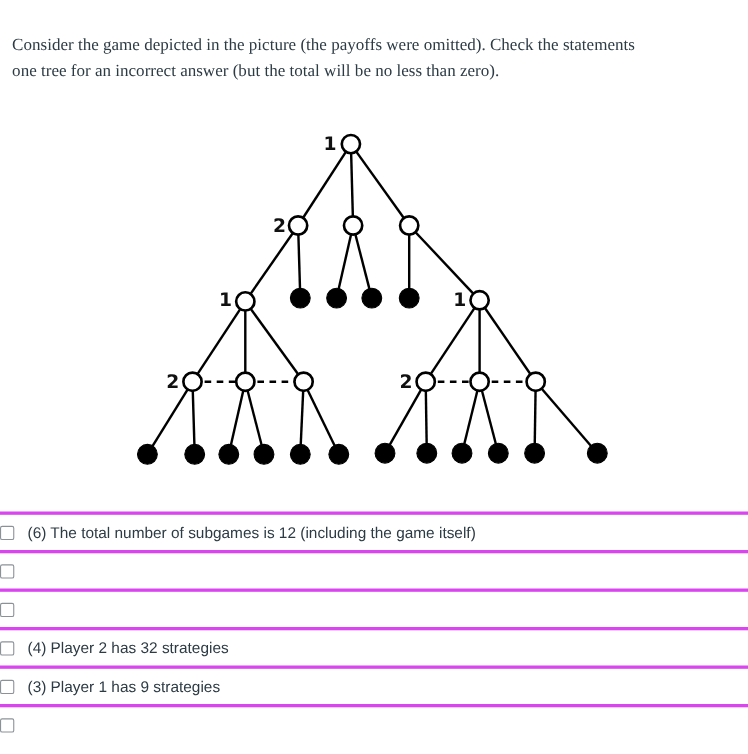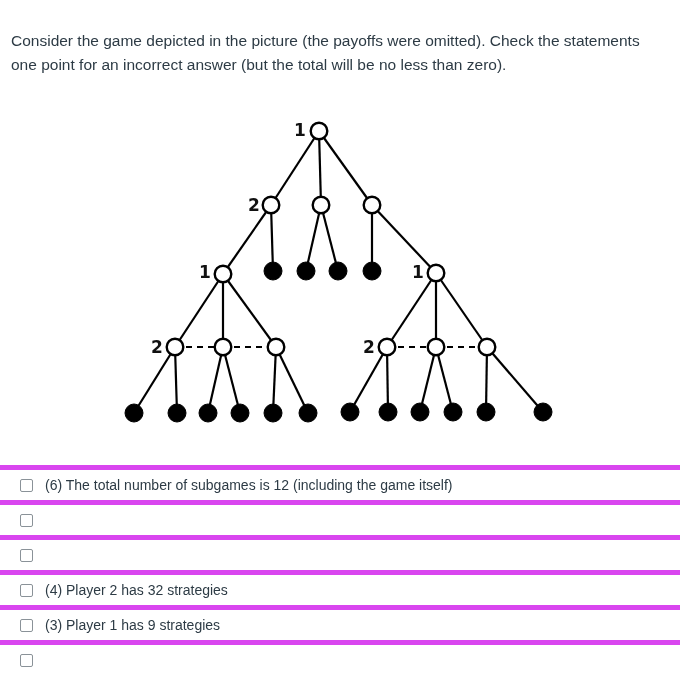--- a/index.html
+++ b/index.html
@@ -4,49 +4,49 @@
 <style>
   html,body{margin:0;padding:0;}
   body{
     width:680px;height:685px;position:relative;overflow:hidden;
     background:#ffffff;
     font-family:"Liberation Sans", sans-serif;
     -webkit-font-smoothing:antialiased;
   }
   .prompt{
     position:absolute;top:29px;left:11px;width:660px;
-    color:#2D3B45;font-size:15.5px;line-height:23.5px;
+    color:#2D3B45;font-size:15.5px;line-height:23.5px;font-family:Liberation Serif, serif;
   }
   .prompt-line{white-space:pre;}
   svg.tree{position:absolute;top:112px;left:0;}
   .options{
     position:absolute;top:465px;left:0;width:680px;
   }
   .opt-row{
     height:35px;box-sizing:border-box;
-    border-top:5px solid #d946ef;
+    border-top:3px solid #d946ef;
     display:flex;align-items:center;
-    padding-left:20px;
+    padding-left:0;
   }
   .checkbox{
     width:13px;height:13px;box-sizing:border-box;flex:0 0 13px;
     border:1px solid #8a9298;border-radius:2px;background:#fff;
     cursor:pointer;
   }
   .opt-label{
     margin-left:12px;color:#2D3B45;font-size:14px;line-height:35px;
     cursor:pointer;white-space:pre;
   }
 </style>
 </head>
 <body>
 
 <div class="prompt">
   <div class="prompt-line">Consider the game depicted in the picture (the payoffs were omitted). Check the statements</div>
-  <div class="prompt-line">one point for an incorrect answer (but the total will be no less than zero).</div>
+  <div class="prompt-line">one tree for an incorrect answer (but the total will be no less than zero).</div>
 </div>
 
 <svg class="tree" width="680" height="340" viewBox="0 112 680 340" xmlns="http://www.w3.org/2000/svg">
     <line x1="319" y1="131" x2="271" y2="205" stroke="#000000" stroke-width="2.2"></line>
     <line x1="319" y1="131" x2="321" y2="205" stroke="#000000" stroke-width="2.2"></line>
     <line x1="319" y1="131" x2="372" y2="205" stroke="#000000" stroke-width="2.2"></line>
     <line x1="271" y1="205" x2="223" y2="274" stroke="#000000" stroke-width="2.2"></line>
     <line x1="271" y1="205" x2="273" y2="271" stroke="#000000" stroke-width="2.2"></line>
     <line x1="321" y1="205" x2="306" y2="271" stroke="#000000" stroke-width="2.2"></line>
     <line x1="321" y1="205" x2="338" y2="271" stroke="#000000" stroke-width="2.2"></line>

